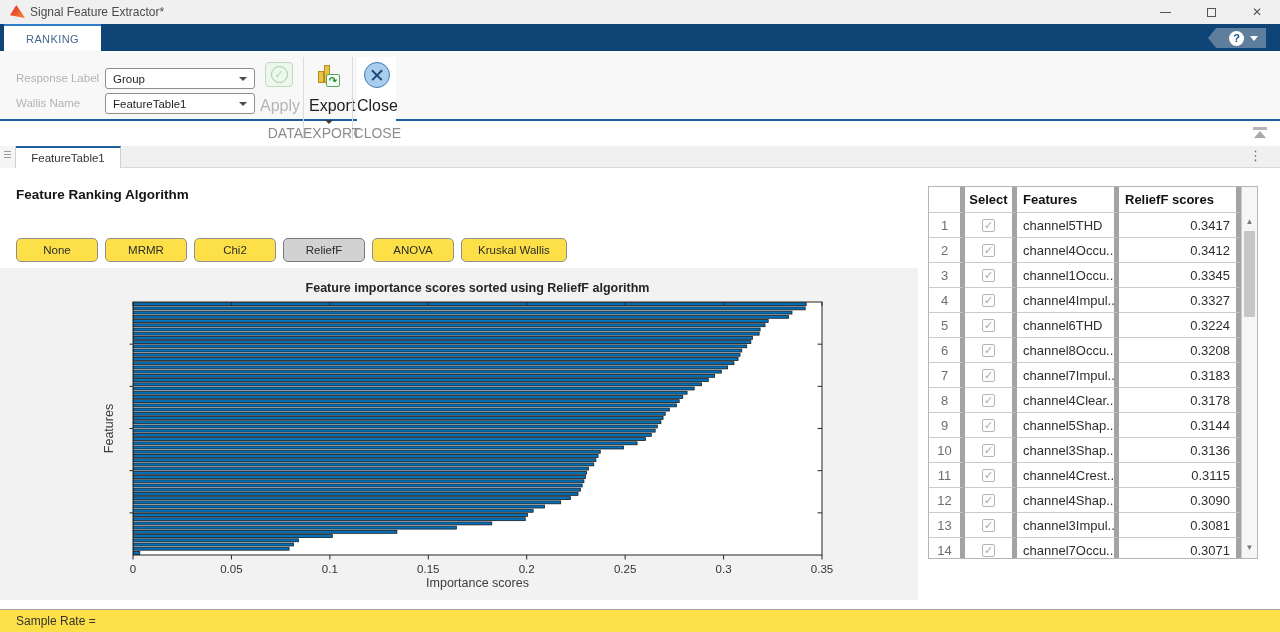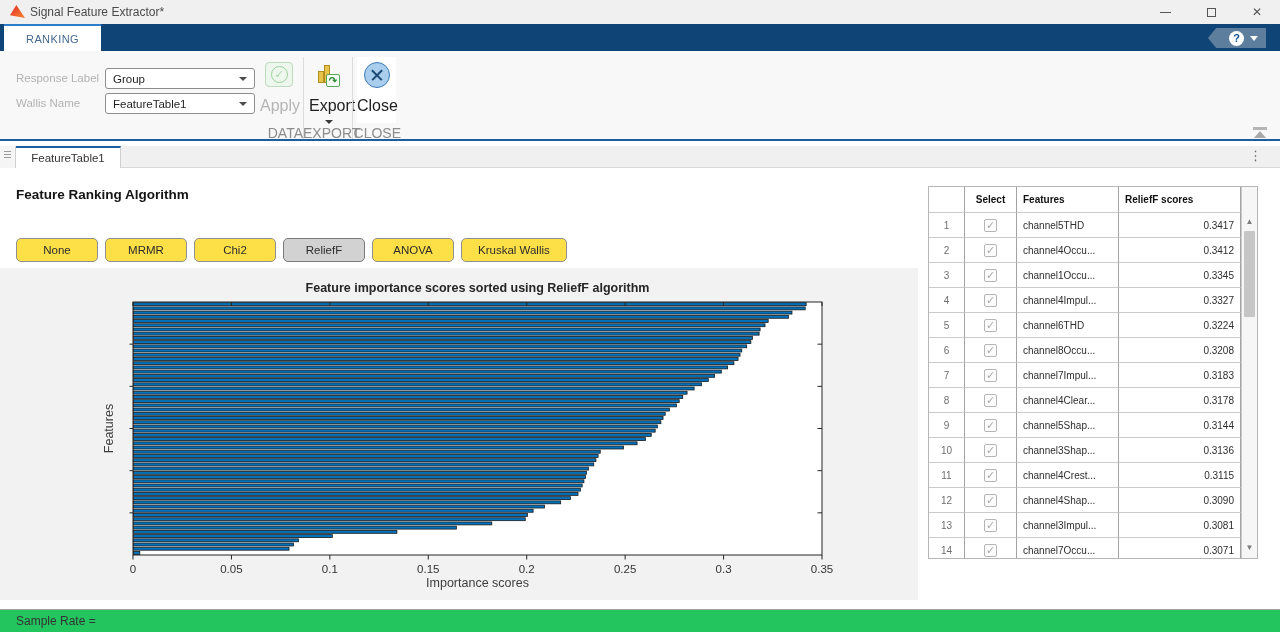--- a/index.html
+++ b/index.html
@@ -38,21 +38,21 @@
     clip-path:polygon(0 50%, 14% 0, 100% 0, 100% 100%, 14% 100%);
     display:flex; align-items:center; justify-content:flex-end; gap:6px; padding-right:8px;
   }
   .help-circle {
     width:15px; height:15px; border-radius:50%; background:#ffffff;
     color:#11528a; font-weight:bold; font-size:11px; line-height:15px; text-align:center;
   }
   .caret-down-white { width:0; height:0; border-left:4px solid transparent; border-right:4px solid transparent; border-top:5px solid #ffffff; }
 
   
-  .toolstrip { left:0; top:51px; width:1280px; height:90px; background:#f8f8f8; border-bottom:2px solid #1c5f9c; }
+  .toolstrip { left:0; top:51px; width:1280px; height:70px; background:#f8f8f8; border-bottom:2px solid #1c5f9c; }
   .ts-label { color:#b2b2b2; font-size:11.5px; }
   .ts-select {
     width:150px; height:21px; background:#ffffff; border:1px solid #8e8e8e; border-radius:3px;
     display:flex; align-items:center; padding:0 20px 0 7px; font-size:11.5px; color:#1f1f1f; position:absolute;
   }
   .ts-select .caret { position:absolute; right:7px; top:8px; width:0; height:0;
     border-left:4px solid transparent; border-right:4px solid transparent; border-top:4px solid #4d4d4d; }
   .ts-sep { width:1px; background:#dcdcdc; top:6px; height:82px; }
   .section-label { color:#8c8c8c; font-size:14px; top:74px; text-align:right; }
   .ts-btn-label { font-size:16px; color:#202020; text-align:center; }
@@ -104,36 +104,36 @@
   }
   .algo-btn.selected { background:#d2d2d2; border-color:#7a7a7a; }
 
   .figure-panel { left:0; top:268px; width:918px; height:332px; background:#f2f2f2; }
 
   
   .rank-table { left:928px; top:186px; width:330px; height:373px; background:#ffffff;
     border:1px solid #b5b5b5; overflow:hidden; }
   .rt-row { display:flex; height:25px; }
   .rt-row.header { height:26px; font-weight:bold; }
-  .rt-cell { border-right:1px solid #a3a3a3; border-bottom:1px solid #cbcbcb;
-    display:flex; align-items:center; font-size:10px; color:#2e2e2e; padding:0 6px; overflow:hidden; white-space:nowrap; }
+  .rt-cell { border-right:5px solid #a3a3a3; border-bottom:1px solid #cbcbcb;
+    display:flex; align-items:center; font-size:13px; color:#2e2e2e; padding:0 6px; overflow:hidden; white-space:nowrap; }
   .rt-cell.c-num { width:36px; justify-content:center; color:#6e6e6e; padding:0; }
   .rt-cell.c-sel { width:52px; justify-content:center; padding:0; }
   .rt-cell.c-feat { width:102px; }
   .rt-cell.c-score { width:122px; justify-content:flex-end;text-align:right; }
   .rt-row.header .rt-cell { color:#111; }
   .checkbox { width:13px; height:13px; border:1px solid #b5b5b5; border-radius:2px; background:#fcfcfc;
     color:#a9a9a9; font-size:11px; line-height:11px; text-align:center; }
   .checkbox::after { content:"\2713"; }
   .rt-scrollbar { position:absolute; right:0; top:0; width:16px; height:100%; background:#f6f6f6; border-left:1px solid #cbcbcb; }
   .sb-arrow { position:absolute; left:0; width:15px; text-align:center; color:#7a7a7a; font-size:8px; }
   .sb-thumb { position:absolute; left:2px; width:11px; background:#c6c6c6; border-radius:1px; }
 
   
-  .statusbar { left:0; top:609px; width:1280px; height:23px; background:#22c55e; border-top:1px solid #a3a3a3;
+  .statusbar { left:0; top:609px; width:1280px; height:23px; background:#fde047; border-top:1px solid #a3a3a3;
     display:flex; align-items:center; padding-left:16px; font-size:12px; color:#333; }
 </style>
 </head>
 <body>
 
 <div class="abs titlebar">
   <div class="abs ml-logo"></div>
   <div class="abs win-title">Signal Feature Extractor*</div>
   <div class="abs win-controls">
     <div class="win-btn">

